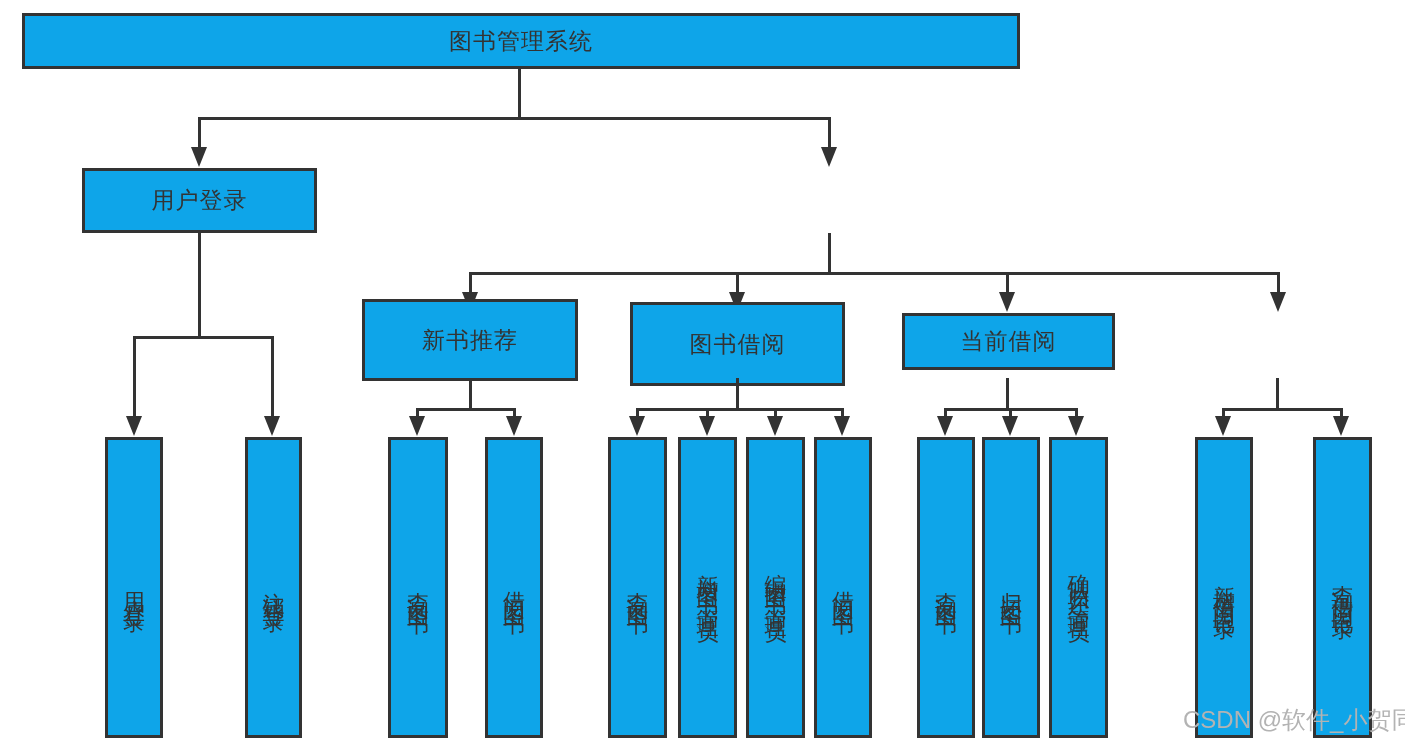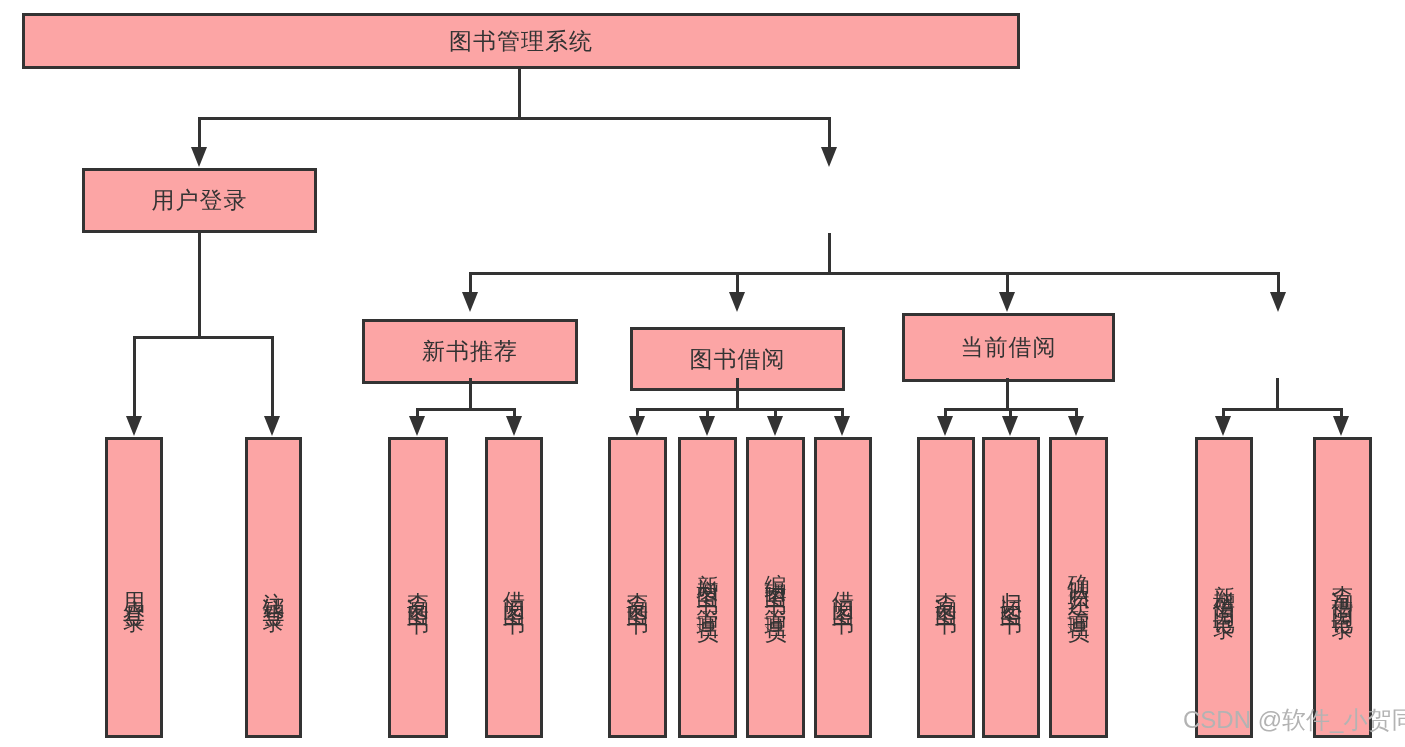--- a/index.html
+++ b/index.html
@@ -1,21 +1,21 @@
 <!DOCTYPE html>
 <html><head>
 <meta charset="utf-8">
 <style>
   html,body{margin:0;padding:0;background:#fff;}
   #stage{
     position:relative;width:1405px;height:747px;background:#fff;overflow:hidden;
     font-family:"Liberation Sans",sans-serif;color:#333;
   }
   .box{
-    position:absolute;box-sizing:border-box;border:3px solid #333;background:#fca5a5;
+    position:absolute;box-sizing:border-box;border:3px solid #333;background:#0ea5e9;
     display:flex;align-items:center;justify-content:center;
   }
   .h{font-size:23px;letter-spacing:1px;}
   .v{
     writing-mode:vertical-rl;text-orientation:mixed;
     font-size:22px;letter-spacing:7px;line-height:1;
   }
   .vline{position:absolute;width:3px;background:#333;}
   .hline{position:absolute;height:3px;background:#333;}
   .arrow{
@@ -55,23 +55,23 @@
   <div class="hline" style="left:469px;top:272px;width:811px"></div>
   <div class="vline" style="left:469px;top:272px;height:20px"></div>
   <div class="arrow" style="left:462px;top:292px"></div>
   <div class="vline" style="left:736px;top:272px;height:20px"></div>
   <div class="arrow" style="left:729px;top:292px"></div>
   <div class="vline" style="left:1006px;top:272px;height:20px"></div>
   <div class="arrow" style="left:999px;top:292px"></div>
   <div class="vline" style="left:1277px;top:272px;height:20px"></div>
   <div class="arrow" style="left:1270px;top:292px"></div>
 
-  <div class="box h" style="left:362px;top:319px;width:216px;height:65px">新书推荐</div>
-  <div class="box h" style="left:630px;top:327px;width:215px;height:64px">图书借阅</div>
-  <div class="box h" style="left:902px;top:313px;width:213px;height:69px">当前借阅</div>
+  <div class="box h" style="left:362px;top:299px;width:216px;height:82px">新书推荐</div>
+  <div class="box h" style="left:630px;top:302px;width:215px;height:84px">图书借阅</div>
+  <div class="box h" style="left:902px;top:313px;width:213px;height:57px">当前借阅</div>
 
   <div class="vline" style="left:469px;top:378px;height:30px"></div>
   <div class="hline" style="left:417px;top:408px;width:98px"></div>
   <div class="vline" style="left:416px;top:408px;height:9px"></div>
   <div class="arrow" style="left:409px;top:416px"></div>
   <div class="vline" style="left:513px;top:408px;height:9px"></div>
   <div class="arrow" style="left:506px;top:416px"></div>
 
   <div class="vline" style="left:736px;top:378px;height:30px"></div>
   <div class="hline" style="left:637px;top:408px;width:206px"></div>

